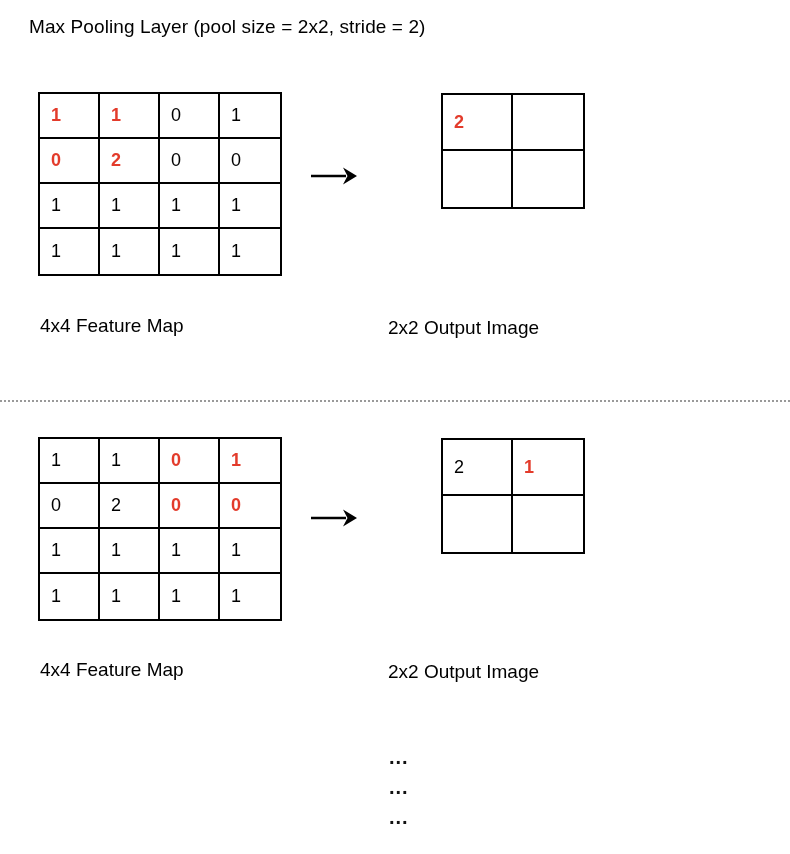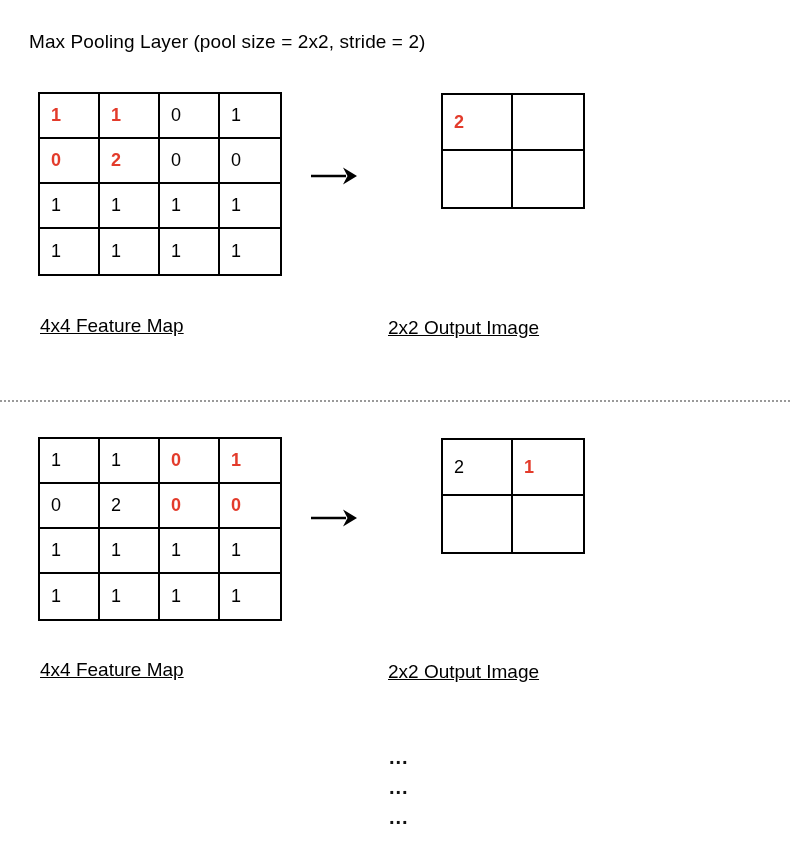--- a/index.html
+++ b/index.html
@@ -8,21 +8,21 @@
   body {
     width: 790px; height: 854px;
     position: relative;
     font-family: "Liberation Sans", sans-serif;
     color: var(--ink);
     overflow: hidden;
   }
   .abs { position: absolute; }
 
   .title {
-    left: 29px; top: 31px;
+    left: 29px; top: 16px;
     font-size: 19px; letter-spacing: 0.1px;
   }
 
   .grid {
     display: grid;
     border: 2px solid var(--ink);
     background: #fff;
   }
   .grid-input  { grid-template-columns: repeat(4, 60px); grid-auto-rows: 45px; }
   .grid-output { grid-template-columns: repeat(2, 70px); grid-auto-rows: 56px; }
@@ -43,21 +43,21 @@
 
   .ex1-input  { left: 38px;  top: 92px;  }
   .ex1-output { left: 441px; top: 93px;  }
   .ex2-input  { left: 38px;  top: 437px; }
   .ex2-output { left: 441px; top: 438px; }
 
   .arrow { width: 48px; height: 24px; }
   .arrow1 { left: 310px; top: 164px; }
   .arrow2 { left: 310px; top: 506px; }
 
-  .caption { font-size: 19px; text-decoration: underline; }
+  .caption { font-size: 19px; }
   .cap-ex1-input  { left: 40px;  top: 315px; }
   .cap-ex1-output { left: 388px; top: 317px; }
   .cap-ex2-input  { left: 40px;  top: 659px; }
   .cap-ex2-output { left: 388px; top: 661px; }
 
   .divider {
     left: 0; top: 400px; width: 790px; height: 0;
     border-top: 2px dotted var(--divider);
   }
 

